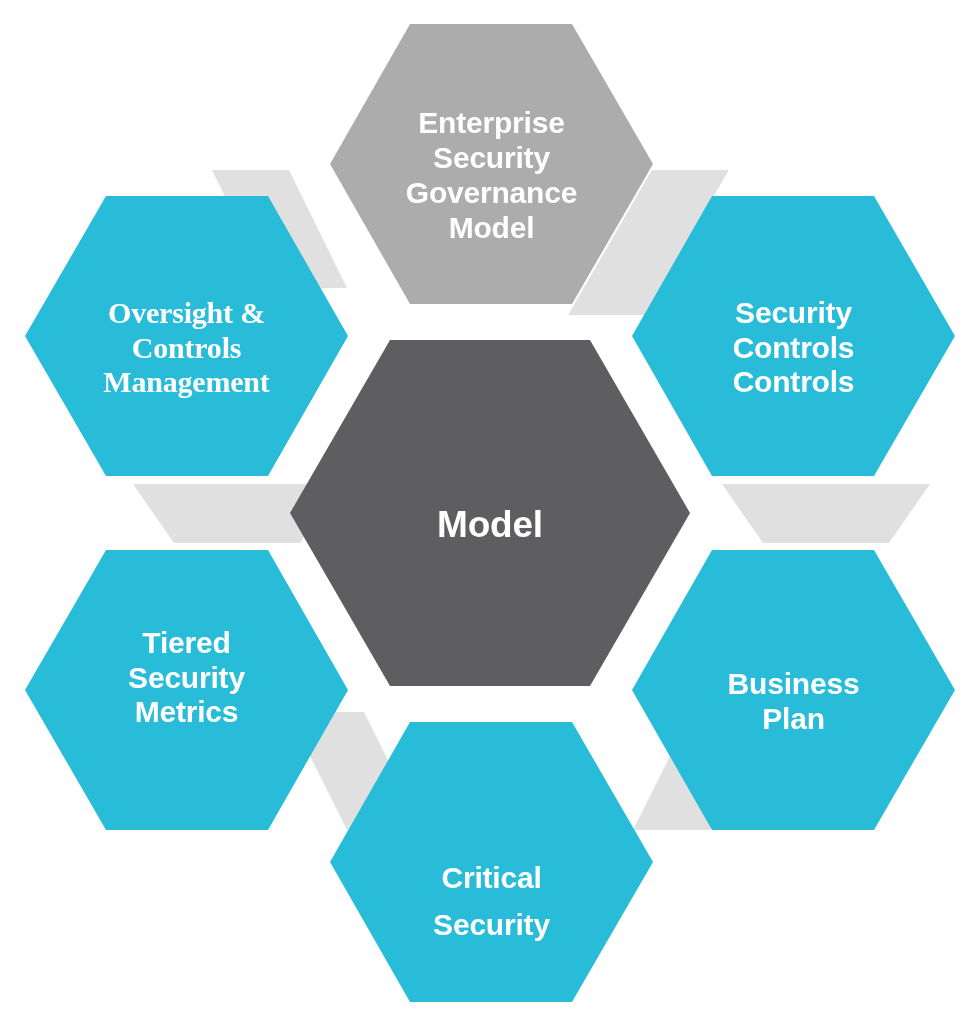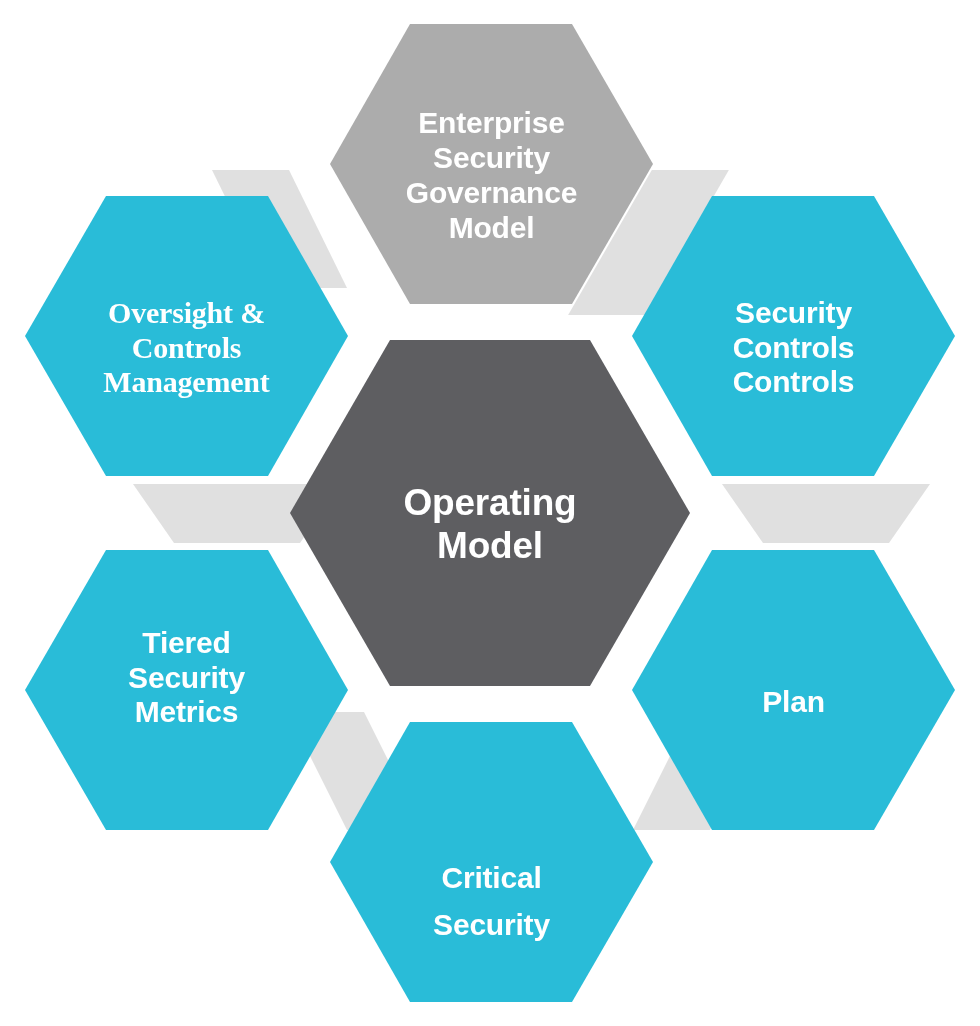--- a/index.html
+++ b/index.html
@@ -95,20 +95,21 @@
     <span class="line">Model</span>
   </div>
 
   <div class="hex-label label-outer" style="left:632px; top:196px; width:323px; height:280px;">
     <span class="line">Security</span>
     <span class="line">Controls</span>
     <span class="line">Controls</span>
   </div>
 
   <div class="hex-label label-outer" style="left:632px; top:550px; width:323px; height:280px;">
+    <span class="line">Business</span>
     <span class="line">Plan</span>
   </div>
 
   <div class="hex-label label-outer" style="left:330px; top:722px; width:323px; height:336px;gap:12px;">
     <span class="line">Critical</span>
     <span class="line">Security</span>
   </div>
 
   <div class="hex-label label-outer" style="left:25px; top:550px; width:323px; height:232px;">
     <span class="line">Tiered</span>
@@ -116,17 +117,16 @@
     <span class="line">Metrics</span>
   </div>
 
   <div class="hex-label label-outer" style="left:25px; top:196px; width:323px; height:280px;font-family:Liberation Serif, serif;">
     <span class="line">Oversight &amp;</span>
     <span class="line">Controls</span>
     <span class="line">Management</span>
   </div>
 
   <div class="hex-label label-center" style="left:290px; top:340px; width:400px; height:346px;">
-    <span class="line">Operating</span>
     <span class="line">Model</span>
   </div>
 
 </div>
 
 </body></html>

